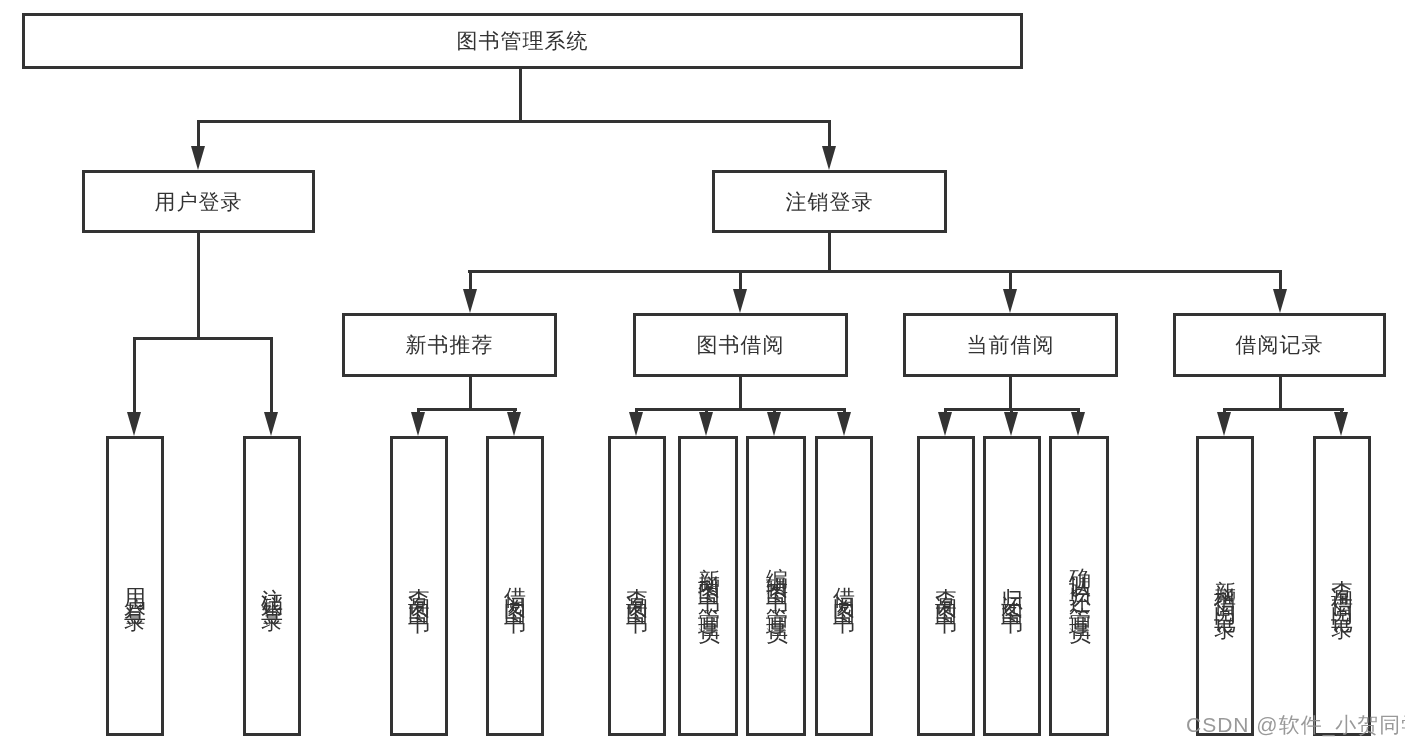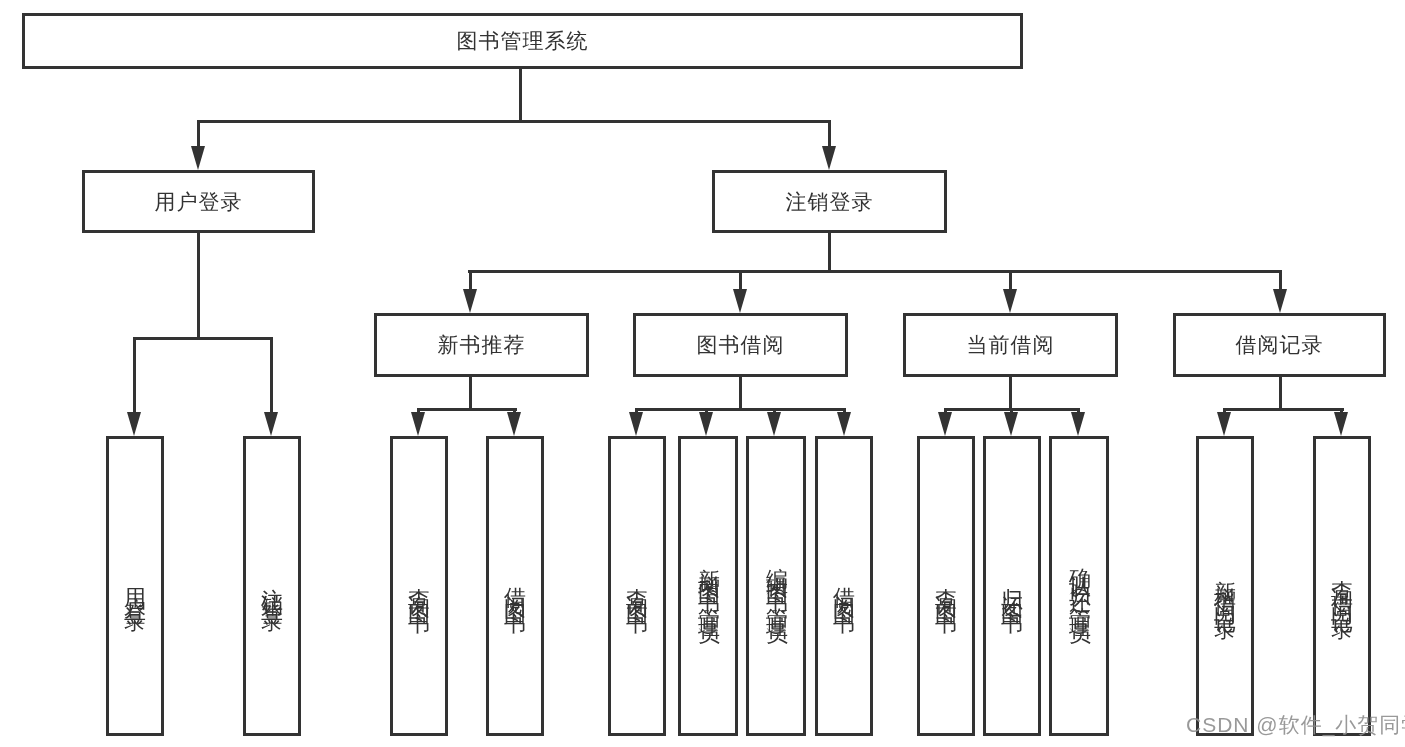--- a/index.html
+++ b/index.html
@@ -99,21 +99,21 @@
   <div class="line" style="left:468px; top:270px; width:814px; height:3px;"></div>
   <div class="line" style="left:469px; top:270px; width:3px; height:22px;"></div>
   <div class="line" style="left:739px; top:270px; width:3px; height:22px;"></div>
   <div class="line" style="left:1009px; top:270px; width:3px; height:22px;"></div>
   <div class="line" style="left:1279px; top:270px; width:3px; height:22px;"></div>
   <div class="arrow" style="left:463px; top:289px;"></div>
   <div class="arrow" style="left:733px; top:289px;"></div>
   <div class="arrow" style="left:1003px; top:289px;"></div>
   <div class="arrow" style="left:1273px; top:289px;"></div>
 
-  <div class="box" style="left:374px; top:313px; width:215px; height:64px;">新书推荐</div>
+  <div class="box" style="left:342px; top:313px; width:215px; height:64px;">新书推荐</div>
   <div class="box" style="left:903px; top:313px; width:215px; height:64px;">当前借阅</div>
   <div class="box" style="left:633px; top:313px; width:215px; height:64px;">图书借阅</div>
   <div class="box" style="left:1173px; top:313px; width:213px; height:64px;">借阅记录</div>
 
   <div class="line" style="left:469px; top:377px; width:3px; height:33px;"></div>
   <div class="line" style="left:417px; top:408px; width:100px; height:3px;"></div>
   <div class="line" style="left:417px; top:408px; width:3px; height:8px;"></div>
   <div class="line" style="left:513px; top:408px; width:3px; height:8px;"></div>
   <div class="arrow" style="left:411px; top:412px;"></div>
   <div class="arrow" style="left:507px; top:412px;"></div>

